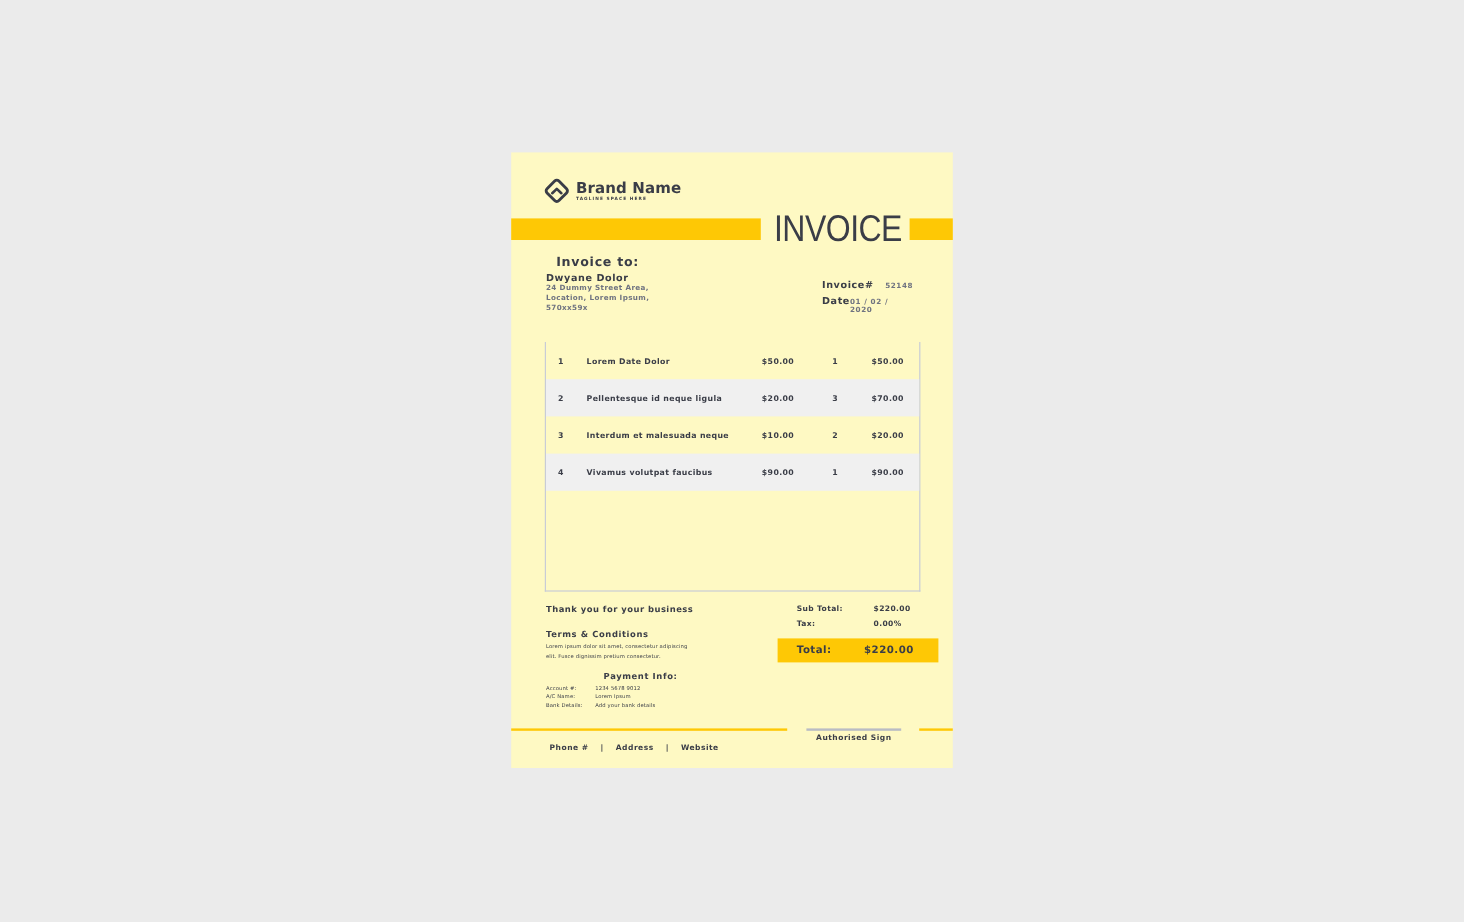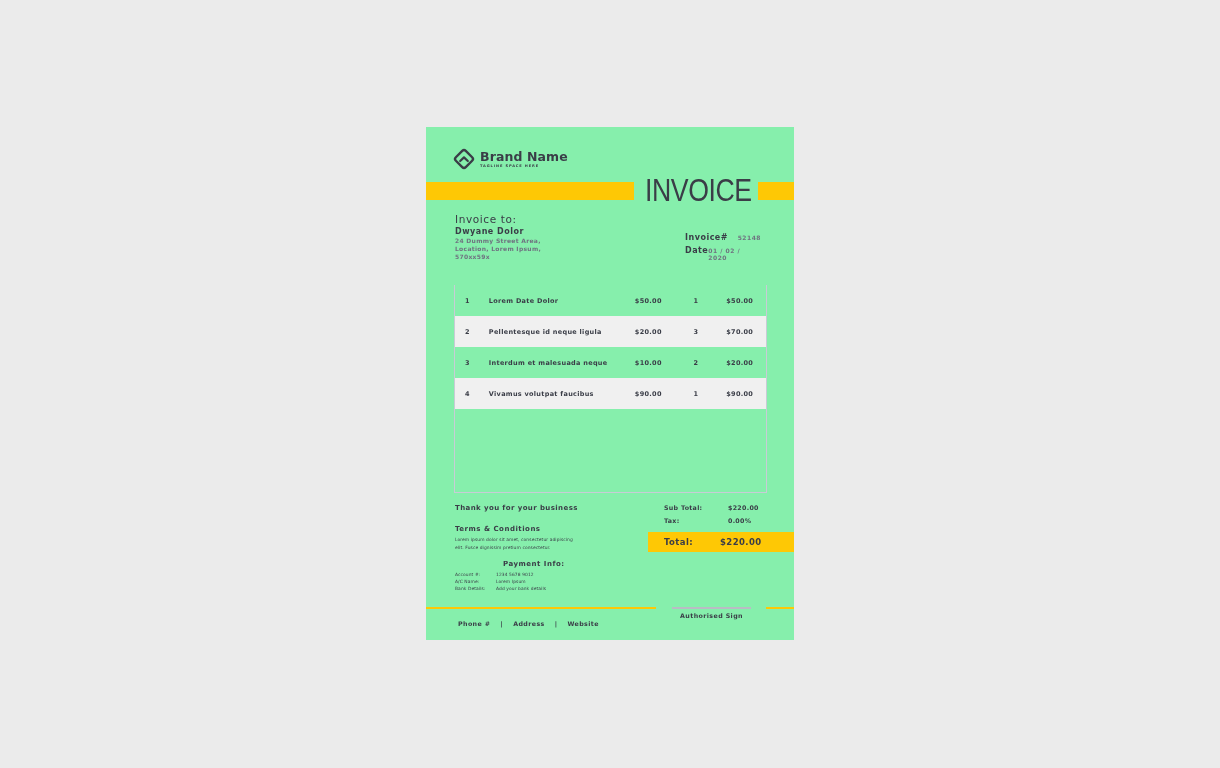--- a/index.html
+++ b/index.html
@@ -1,35 +1,35 @@
 <!DOCTYPE html>
 <html><head>
   <meta charset="utf-8">
   <style>
     * { box-sizing: border-box; margin: 0; padding: 0; }
     html, body { width: 1220px; height: 768px; background: #ebebeb; overflow: hidden; }
     body { font-family: "DejaVu Sans", sans-serif; color: #3a3d47; position: relative; }
 
-    .page { position: absolute; left: 426px; top: 127px; width: 368px; height: 513px; background: #86efac; }
+    .page { position: absolute; left: 426px; top: 127px; width: 368px; height: 513px; background: #fef9c3; }
 
     
     .brand { position: absolute; left: 27px; top: 21px; display: flex; align-items: center; }
     .brand-logo { width: 22px; height: 22px; position: relative; margin-right: 5px; }
     .brand-text { display: flex; flex-direction: column; }
     .brand-name { font-size: 12.5px; font-weight: bold; color: #3a3d47; letter-spacing: 0.1px; line-height: 13px; }
     .brand-tagline { font-size: 3.6px; font-weight: bold; color: #3a3d47; letter-spacing: 0.9px; margin-top: 1px; }
 
     
     .bar-left { position: absolute; left: 0; top: 55px; width: 208px; height: 18px; background: #fec805; }
     .bar-right { position: absolute; left: 332px; top: 55px; width: 36px; height: 18px; background: #fec805; }
     .invoice-title { position: absolute; left: 219px; top: 48px; font-family: "Liberation Sans", sans-serif; font-size: 31px; color: #3a3d47; letter-spacing: -0.5px; transform: scaleX(0.86); transform-origin: left top; line-height: 32px; }
 
     
     .billto { position: absolute; left: 29px; top: 86px; }
-    .billto-heading { font-size: 10.5px; font-weight: normal; letter-spacing: 0.6px; color: #3a3d47; }
+    .billto-heading { font-size: 10.5px; font-weight: bold; letter-spacing: 0.6px; color: #3a3d47; text-align: center; }
     .billto-name { font-size: 8px; font-weight: bold; letter-spacing: 0.5px; margin-top: 2px; color: #3a3d47; }
     .billto-addr { font-size: 6px; font-weight: bold; color: #6f7380; letter-spacing: 0.3px; line-height: 8px; margin-top: 1px; }
 
     .meta { position: absolute; left: 221px; top: 106px; width: 114px; }
     .meta-row { display: flex; justify-content: space-between; align-items: baseline; height: 12.5px; margin-left: 38px; }
     .meta-label { font-size: 8px; font-weight: bold; letter-spacing: 0.5px; color: #3a3d47; }
     .meta-value { font-size: 6px; color: #6f7380; letter-spacing: 0.5px; font-weight: bold; }
 
     
     .table { position: absolute; left: 28px; top: 158px; width: 313px; height: 208px; border: 1px solid #c8ccd6; border-top: none; }
@@ -50,21 +50,21 @@
     .terms-t { position: absolute; left: 29px; top: 409px; font-size: 4.4px; line-height: 7.5px; color: #3a3d47; letter-spacing: 0.1px; width: 150px; }
     .pay-h { position: absolute; left: 29px; top: 433px; font-size: 7px; font-weight: bold; letter-spacing: 0.5px; color: #3a3d47; margin-left: 48px; }
     .pay-list { position: absolute; left: 29px; top: 444px; font-size: 4.4px; color: #3a3d47; letter-spacing: 0.1px; }
     .pay-row { display: flex; height: 7px; align-items: center; }
     .pay-label { width: 41px; }
 
     
     .sums { position: absolute; left: 238px; top: 374px; width: 100px; }
     .sum-row { display: flex; height: 13px; align-items: center; font-size: 6.3px; font-weight: bold; letter-spacing: 0.3px; color: #3a3d47; }
     .sum-label { width: 64px; }
-    .grand { position: absolute; left: 222px; top: 405px; width: 146px; height: 20px; background: #fec805; display: flex; align-items: center; font-size: 8.5px; font-weight: bold; letter-spacing: 0.4px; color: #3a3d47; }
+    .grand { position: absolute; left: 222px; top: 405px; width: 134px; height: 20px; background: #fec805; display: flex; align-items: center; font-size: 8.5px; font-weight: bold; letter-spacing: 0.4px; color: #3a3d47; }
     .grand-label { margin-left: 16px; width: 56px; }
 
     
     .foot-line-left { position: absolute; left: 0; top: 480px; width: 230px; height: 2px; background: #fec805; }
     .foot-line-right { position: absolute; left: 340px; top: 480px; width: 28px; height: 2px; background: #fec805; }
     .sign-line { position: absolute; left: 246px; top: 480px; width: 79px; height: 2px; background: #b9bcc4; }
     .sign-label { position: absolute; left: 246px; top: 485px; width: 79px; text-align: center; font-size: 6.3px; font-weight: bold; letter-spacing: 0.4px; color: #3a3d47; }
     .foot-contacts { position: absolute; left: 32px; top: 493px; display: flex; font-size: 6.3px; font-weight: bold; letter-spacing: 0.4px; color: #3a3d47; }
     .foot-sep { margin: 0 10px; }
   </style>

